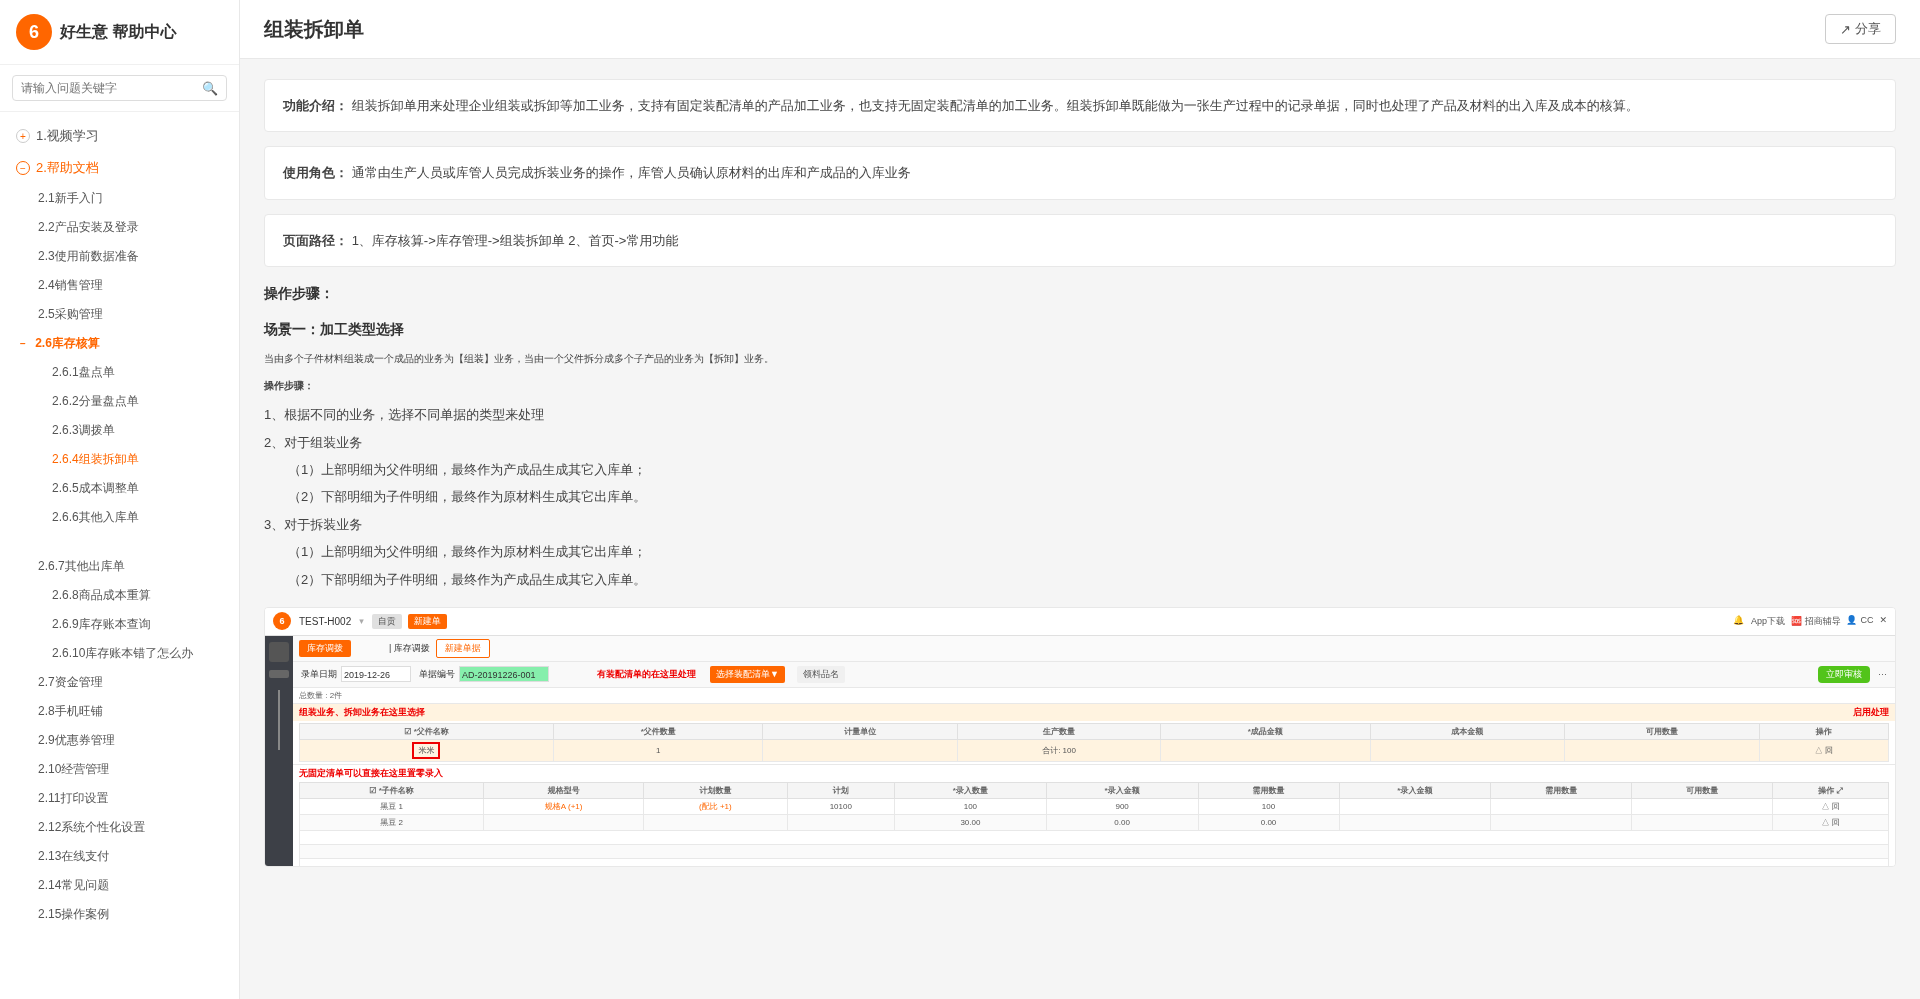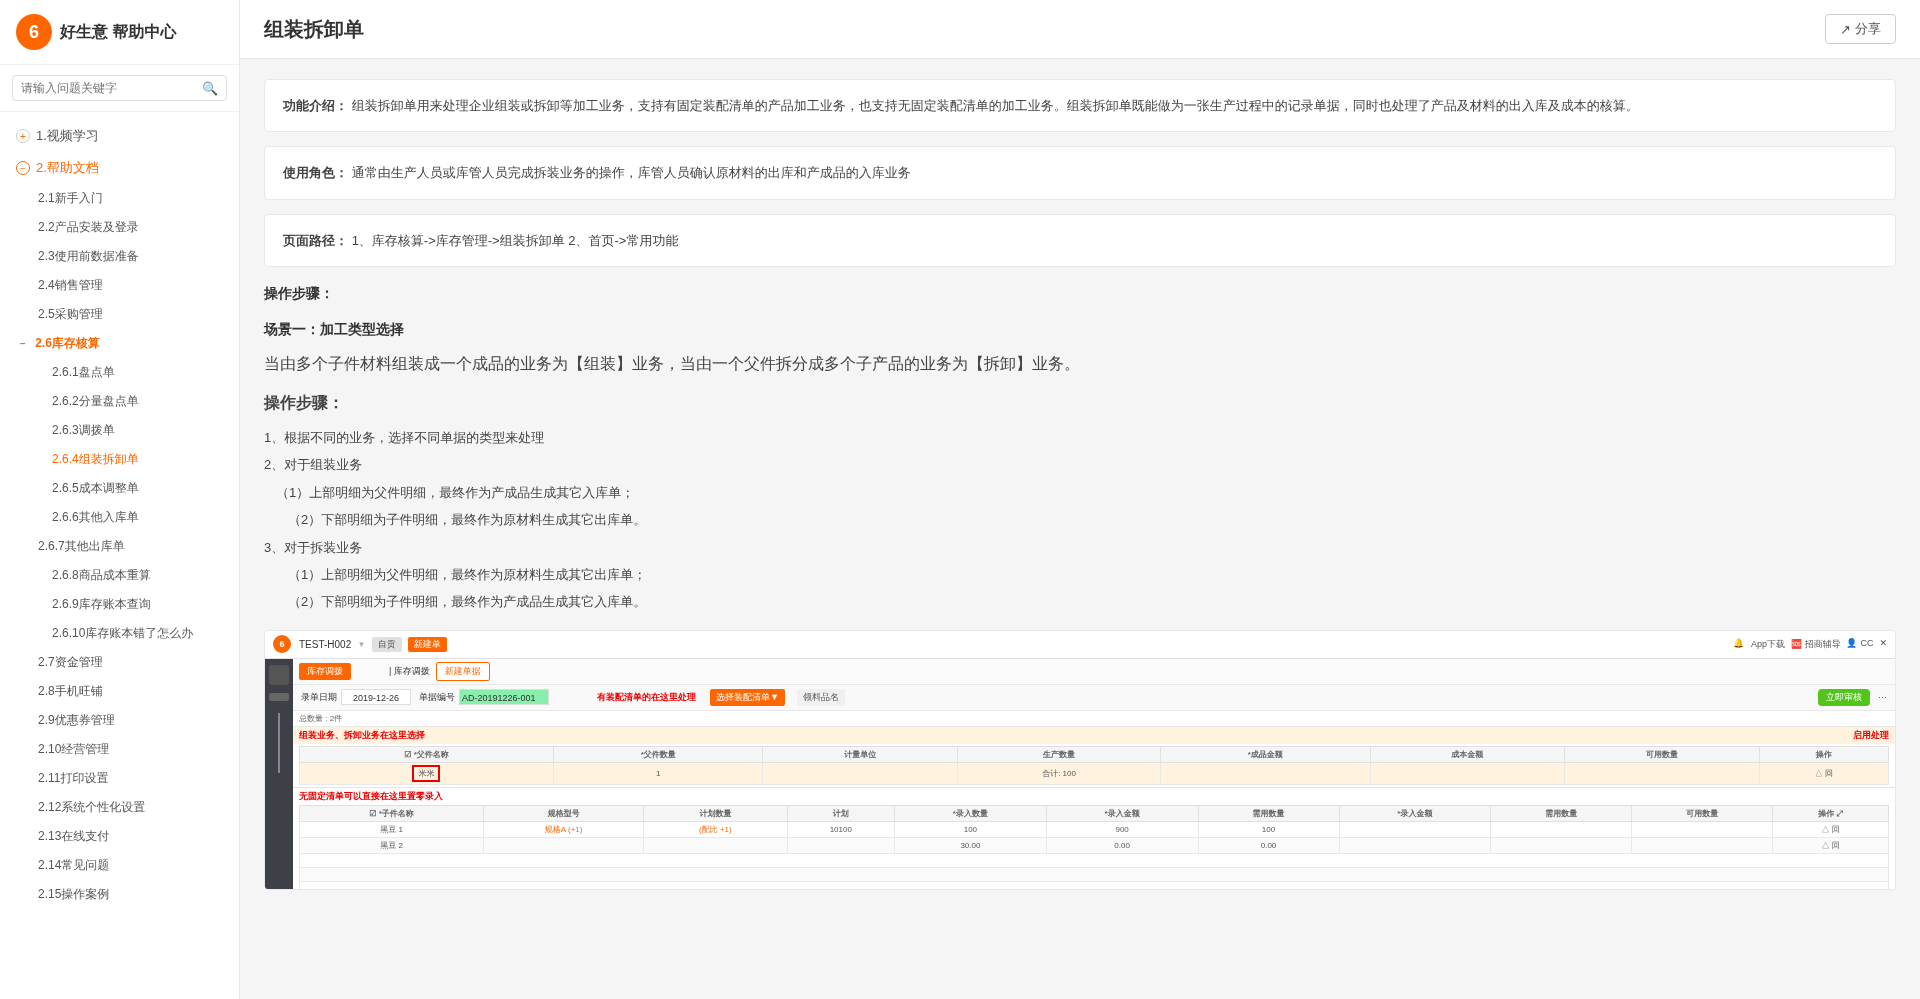--- a/index.html
+++ b/index.html
@@ -124,21 +124,21 @@
       color: #444;
     }
     .info-block p { margin: 0; }
     .section-heading {
       font-size: 14px;
       font-weight: bold;
       margin: 18px 0 10px 0;
       color: #333;
     }
     .content-text {
-      font-size: 16px;
+      font-size: 10px;
       line-height: 1.9;
       color: #444;
       margin-bottom: 8px;
     }
     .step-list { margin: 6px 0 6px 0; }
     .step-item { margin: 4px 0; font-size: 13px; line-height: 1.8; color: #444; }
     .screenshot-wrap {
       margin-top: 16px;
       border: 1px solid #e8e8e8;
       border-radius: 4px;
@@ -279,21 +279,21 @@
         <span class="toggle-icon">−</span>
         <span>2.6库存核算</span>
       </div>
       <div class="nav-sub-list">
         <div class="nav-sub-item" style="padding-left:52px;">2.6.1盘点单</div>
         <div class="nav-sub-item" style="padding-left:52px;">2.6.2分量盘点单</div>
         <div class="nav-sub-item" style="padding-left:52px;">2.6.3调拨单</div>
         <div class="nav-sub-item active" style="padding-left:52px;">2.6.4组装拆卸单</div>
         <div class="nav-sub-item" style="padding-left:52px;">2.6.5成本调整单</div>
         <div class="nav-sub-item" style="padding-left:52px;">2.6.6其他入库单</div>
-        <div class="nav-sub-item" style="">2.6.7其他出库单</div>
+        <div class="nav-sub-item" style="margin-top:20px;">2.6.7其他出库单</div>
         <div class="nav-sub-item" style="padding-left:52px;">2.6.8商品成本重算</div>
         <div class="nav-sub-item" style="padding-left:52px;">2.6.9库存账本查询</div>
         <div class="nav-sub-item" style="padding-left:52px;">2.6.10库存账本错了怎么办</div>
       </div>
       <div class="nav-sub-item">2.7资金管理</div>
       <div class="nav-sub-item">2.8手机旺铺</div>
       <div class="nav-sub-item">2.9优惠券管理</div>
       <div class="nav-sub-item">2.10经营管理</div>
       <div class="nav-sub-item">2.11打印设置</div>
       <div class="nav-sub-item">2.12系统个性化设置</div>
@@ -337,21 +337,21 @@
 
     <div class="section-heading">操作步骤：</div>
     <div class="section-heading">场景一：加工类型选择</div>
     <div class="content-text">
       <span>当由多个子件材料组装成一个成品的业务为【组装】业务，当由一个父件拆分成多个子产品的业务为【拆卸】业务。</span>
     </div>
     <div class="content-text" style="font-weight:bold;">操作步骤：</div>
     <div class="step-list">
       <div class="step-item">1、根据不同的业务，选择不同单据的类型来处理</div>
       <div class="step-item">2、对于组装业务</div>
-      <div class="step-item" style="margin-left:12px;">（1）上部明细为父件明细，最终作为产成品生成其它入库单；</div>
+      <div class="step-item" style="margin-left:24px;">（1）上部明细为父件明细，最终作为产成品生成其它入库单；</div>
       <div class="step-item" style="margin-left:24px;">（2）下部明细为子件明细，最终作为原材料生成其它出库单。</div>
       <div class="step-item">3、对于拆装业务</div>
       <div class="step-item" style="margin-left:24px;">（1）上部明细为父件明细，最终作为原材料生成其它出库单；</div>
       <div class="step-item" style="margin-left:24px;">（2）下部明细为子件明细，最终作为产成品生成其它入库单。</div>
     </div>
 
     <div class="screenshot-wrap">
       <div class="inner-app" style="position:relative;">
 
         <div class="inner-topbar">
@@ -383,21 +383,21 @@
 
             <div class="inner-toolbar">
               <span class="btn-orange-small">库存调拨</span>
               <span style="font-size:9px;margin-left:32px;">| 库存调拨</span>
               <span class="btn-orange-small" style="background:#fff;color:#f60;border:1px solid #f60;">新建单据</span>
             </div>
 
             <div class="inner-form-bar">
               <div class="field-group">
                 <span style="font-size:9px;">录单日期</span>
-                <span style="display:inline-block;width:70px;height:16px;border:1px solid #ddd;background:#fff;font-size:9px;padding:0 2px;line-height:16px;text-align:center;">2019-12-26</span>
+                <span style="display:inline-block;width:70px;height:16px;border:1px solid #ddd;background:#fff;font-size:9px;padding:0 2px;line-height:16px;">2019-12-26</span>
               </div>
               <div class="field-group">
                 <span style="font-size:9px;">单据编号</span>
                 <span style="display:inline-block;width:90px;height:16px;border:1px solid #ddd;background:#86efac;font-size:9px;padding:0 2px;line-height:16px;">AD-20191226-001</span>
               </div>
               <span style="font-size:9px;color:#e00;font-weight:bold;margin-left:40px;">有装配清单的在这里处理</span>
               <span style="display:inline-block;background:#f60;color:#fff;font-size:9px;padding:2px 6px;border-radius:2px;margin-left:6px;">选择装配清单▼</span>
               <span style="display:inline-block;background:#f0f0f0;color:#555;font-size:9px;padding:2px 6px;border-radius:2px;margin-left:4px;">领料品名</span>
               <span style="display:inline-block;background:#52c41a;color:#fff;font-size:9px;padding:2px 8px;border-radius:4px;margin-left:auto;text-align:center;">立即审核</span>
               <span style="font-size:9px;color:#555;">···</span>

